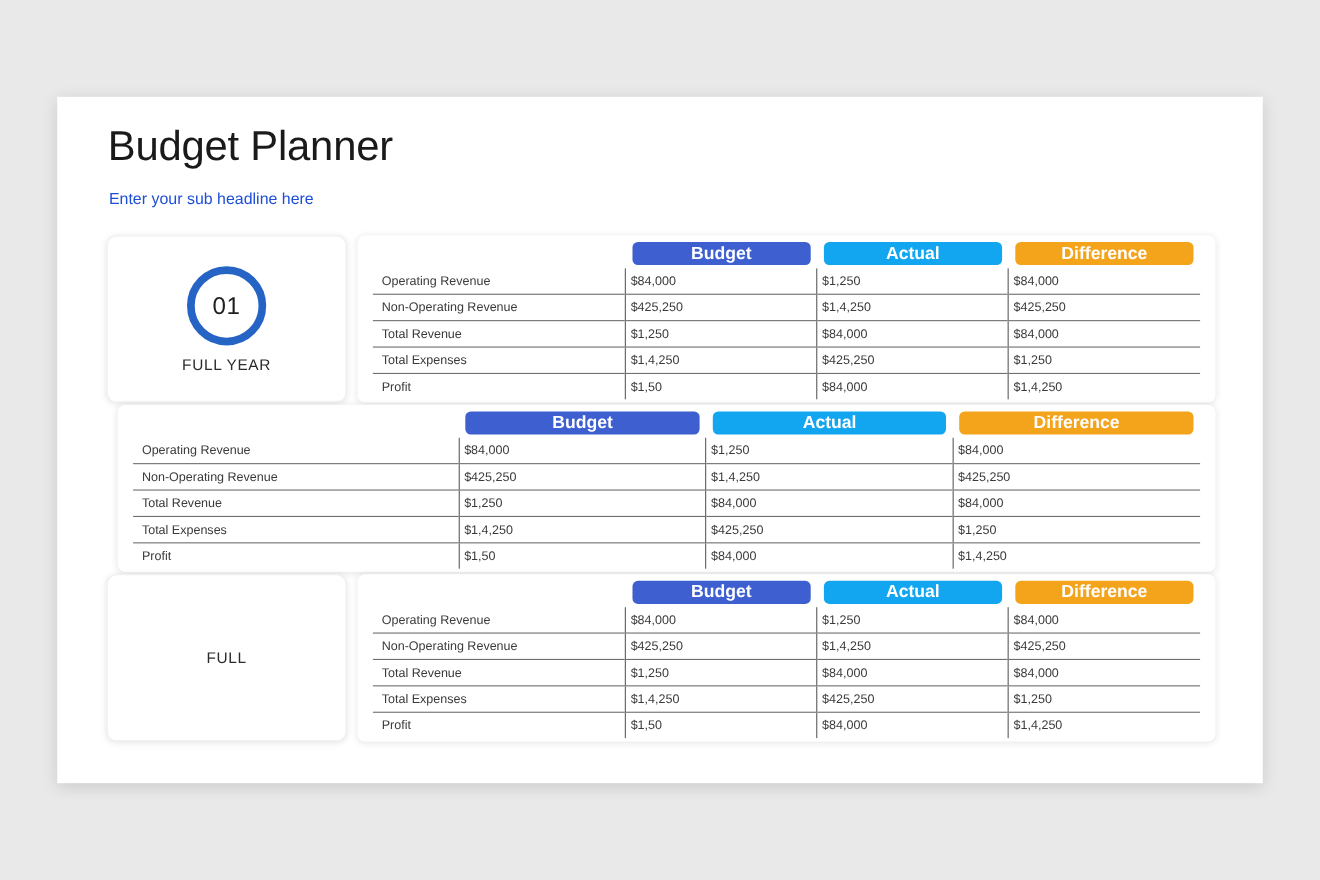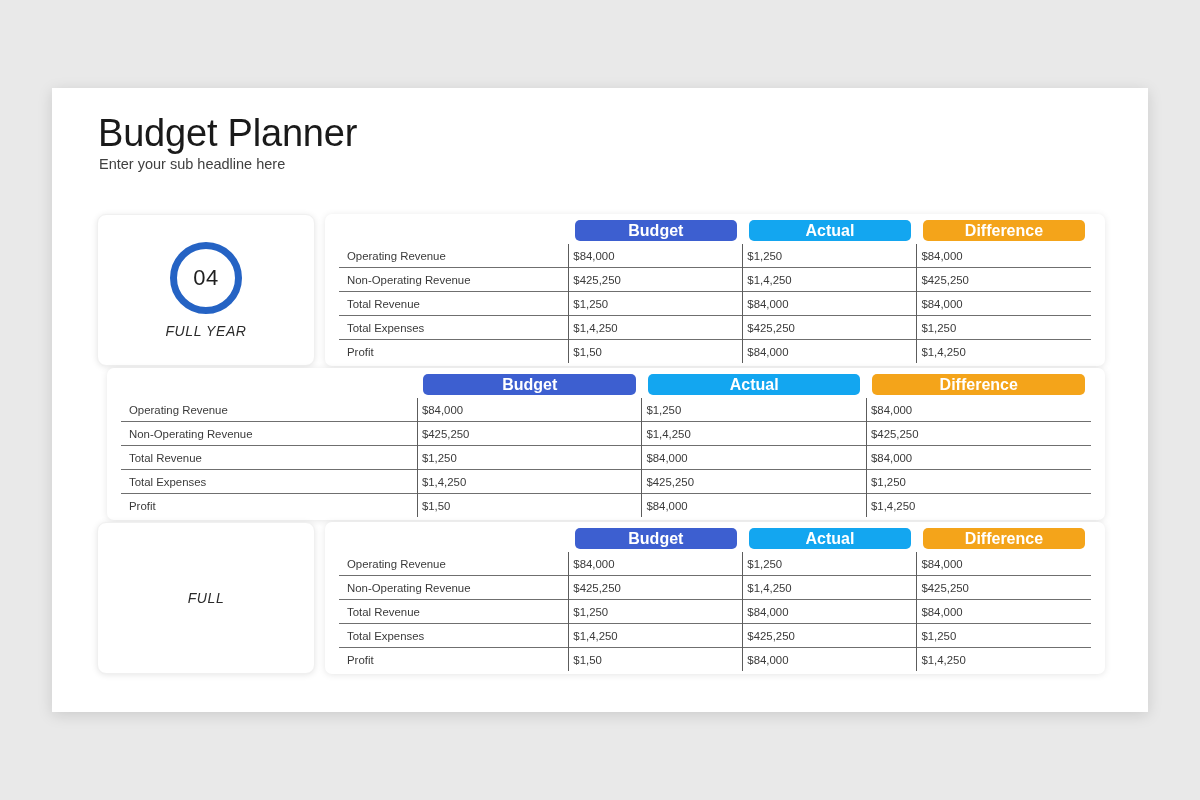--- a/index.html
+++ b/index.html
@@ -37,24 +37,24 @@
     top: 24px;
     font-size: 38px;
     font-weight: 400;
     color: #1a1a1a;
     letter-spacing: -0.2px;
     white-space: nowrap;
   }
   .subtitle {
     position: absolute;
     left: 47px;
-    top: 68px;
+    top: 85px;
     font-size: 14.5px;
     font-weight: 400;
-    color: #404040;
+    color: #1d4ed8;
     white-space: nowrap;
   }
 
   
   .section-row {
     position: absolute;
     left: 45px;
     width: 1008px;
     height: 152px;
     display: flex;
@@ -94,21 +94,20 @@
     font-weight: 400;
     color: #1f1f1f;
     letter-spacing: 0.5px;
     line-height: 1;
   }
   .card-label {
     font-size: 14px;
     color: #2b2b2b;
     letter-spacing: 0.6px;
     white-space: nowrap;
-    font-style: italic;
   }
 
   
   .table-panel {
     margin-left: 10px;
     flex: 1 1 auto;
     background: #ffffff;
     border-radius: 7px;
     box-shadow: 0 1px 7px rgba(0,0,0,0.10);
     position: relative;
@@ -180,21 +179,21 @@
   <div id="slide">
 
     <div class="title">Budget Planner</div>
 
     <div class="subtitle">Enter your sub headline here</div>
 
     <div id="sections-container">
         <div class="section-row" id="row-0">
           <div class="num-card">
             <div class="ring" style="border-color: rgb(37, 99, 196);">
-              <span class="ring-num">04</span>
+              <span class="ring-num">01</span>
             </div>
             <div class="card-label">FULL YEAR</div>
           </div>
           <div class="table-panel">
             <table class="budget-table">
               <colgroup>
                 <col class="c-label">
                 <col class="c-val">
                 <col class="c-val">
                 <col class="c-val">

